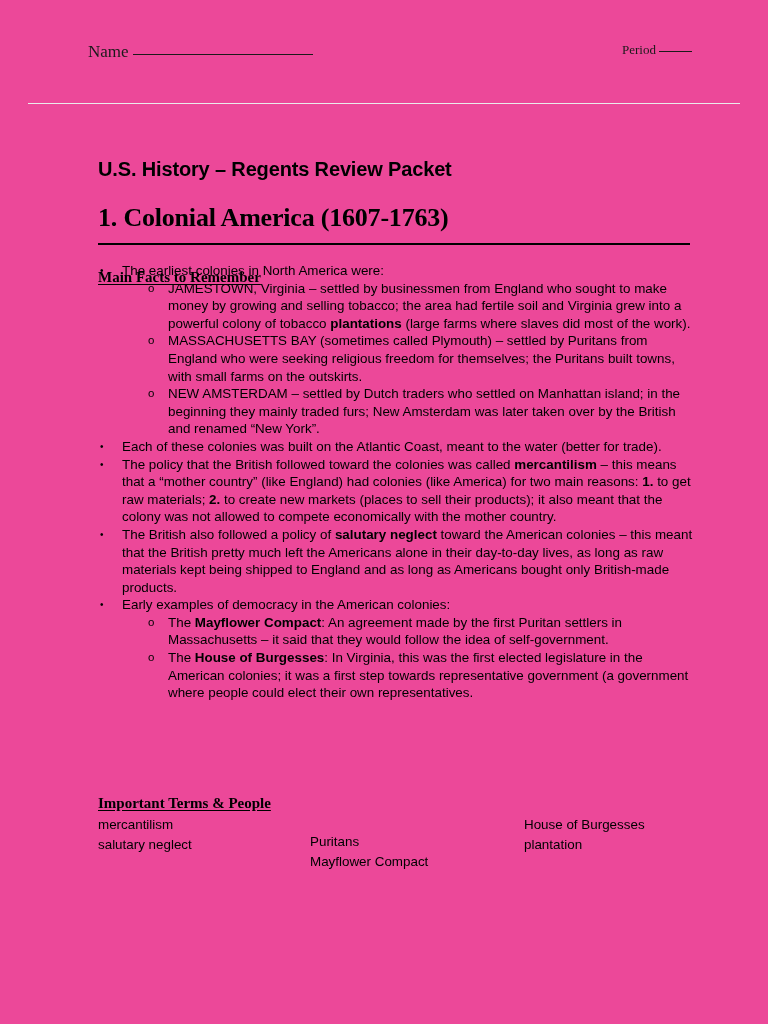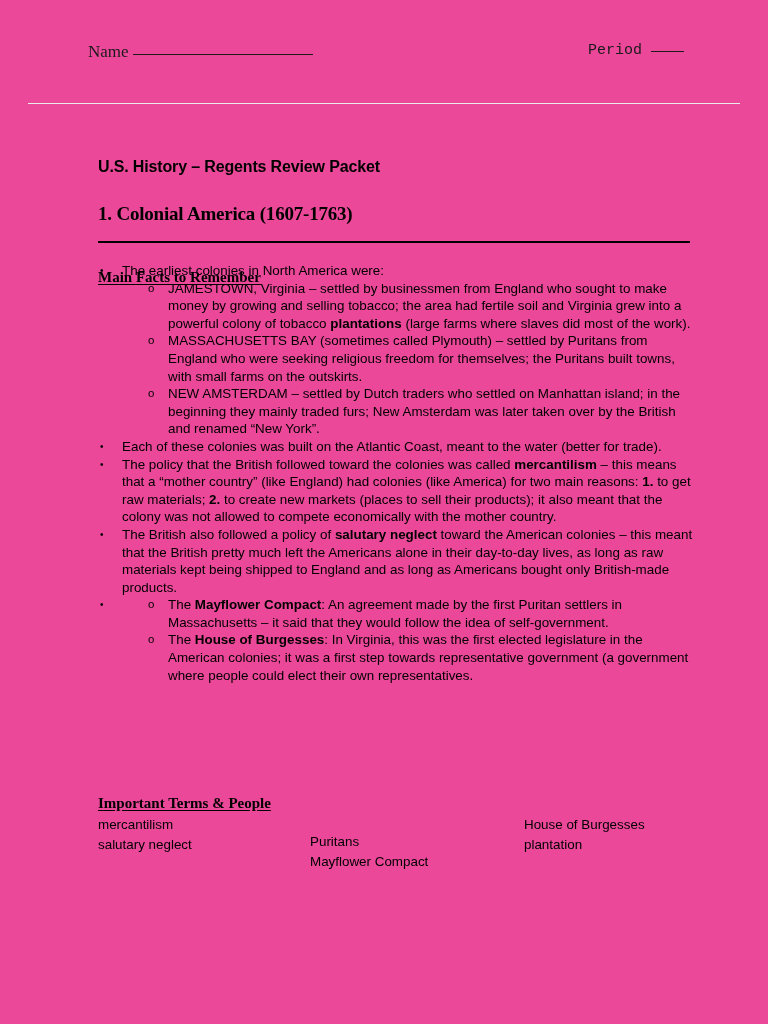--- a/index.html
+++ b/index.html
@@ -29,24 +29,24 @@
     position: absolute;
     left: 88px;
     top: 42px;
     font-family: "Liberation Serif", serif;
     font-size: 17px;
     color: #1a1a1a;
     white-space: nowrap;
   }
   .hdr-period {
     position: absolute;
-    left: 588px;
+    left: 622px;
     top: 42px;
-    font-family: Liberation Mono, monospace;
-    font-size: 15px;
+    font-family: Liberation Serif, serif;
+    font-size: 13px;
     color: #1a1a1a;
     white-space: nowrap;
   }
   .blank-rule {
     display: inline-block;
     border-bottom: 1.3px solid #1a1a1a;
     vertical-align: 2px;
   }
   .rule-long { width: 180px; }
   .rule-short { width: 33px; }
@@ -67,36 +67,36 @@
     top: 0;
     width: 768px;
   }
 
   .packet-title {
     position: absolute;
     left: 98px;
     top: 158px;
     font-family: "Liberation Sans", sans-serif;
     font-weight: bold;
-    font-size: 16px;
+    font-size: 20px;
     letter-spacing: -0.15px;
     white-space: nowrap;
   }
 
   .section-title {
     position: absolute;
     left: 98px;
     top: 203px;
     width: 592px;
     font-family: "Liberation Serif", serif;
     font-weight: bold;
-    font-size: 19px;
+    font-size: 26px;
     letter-spacing: -0.2px;
     border-bottom: 2px solid #000;
-    padding-bottom: 16px;
+    padding-bottom: 10px;
     white-space: nowrap;
   }
 
   .sub-head {
     position: absolute;
     left: 98px;
     font-family: "Liberation Serif", serif;
     font-weight: bold;
     font-size: 15px;
     text-decoration: underline;
@@ -224,20 +224,21 @@
         <span>The policy that the British followed toward the colonies was called </span><span class="b">mercantilism</span><span> – this means that a “mother country” (like England) had colonies (like America) for two main reasons: </span><span class="b">1.</span><span> to get </span><span class="u">raw materials</span><span>; </span><span class="b">2.</span><span> to create </span><span class="u">new markets</span><span> (places to sell their products); it also meant that the colony was not allowed to compete economically with the mother country.</span>
       </div>
 
       <div class="bullet-row">
         <span class="mark">•</span>
         <span>The British also followed a policy of </span><span class="b">salutary neglect</span><span> toward the American colonies – this meant that the British pretty much left the Americans alone in their day-to-day lives, as long as raw materials kept being shipped to England and as long as Americans bought only British-made products.</span>
       </div>
 
       <div class="bullet-row">
         <span class="mark">•</span>
+        <span>Early examples of democracy in the American colonies:</span>
       </div>
 
       <div class="sublist">
 
         <div class="sub-row">
           <span class="mark">o</span>
           <span>The </span><span class="b">Mayflower Compact</span><span>: An agreement made by the first Puritan settlers in Massachusetts – it said that they would follow the idea of </span><span class="u">self-government</span><span>.</span>
         </div>
 
         <div class="sub-row">

